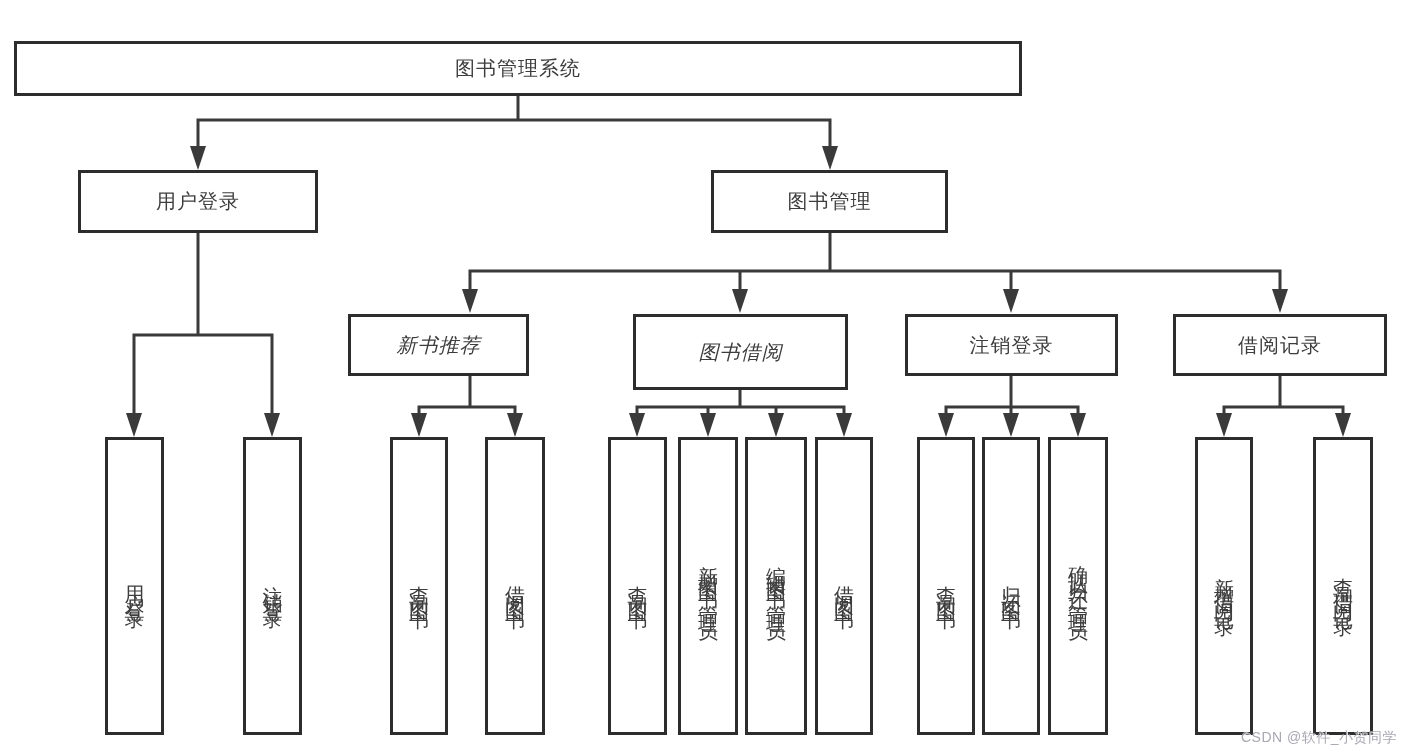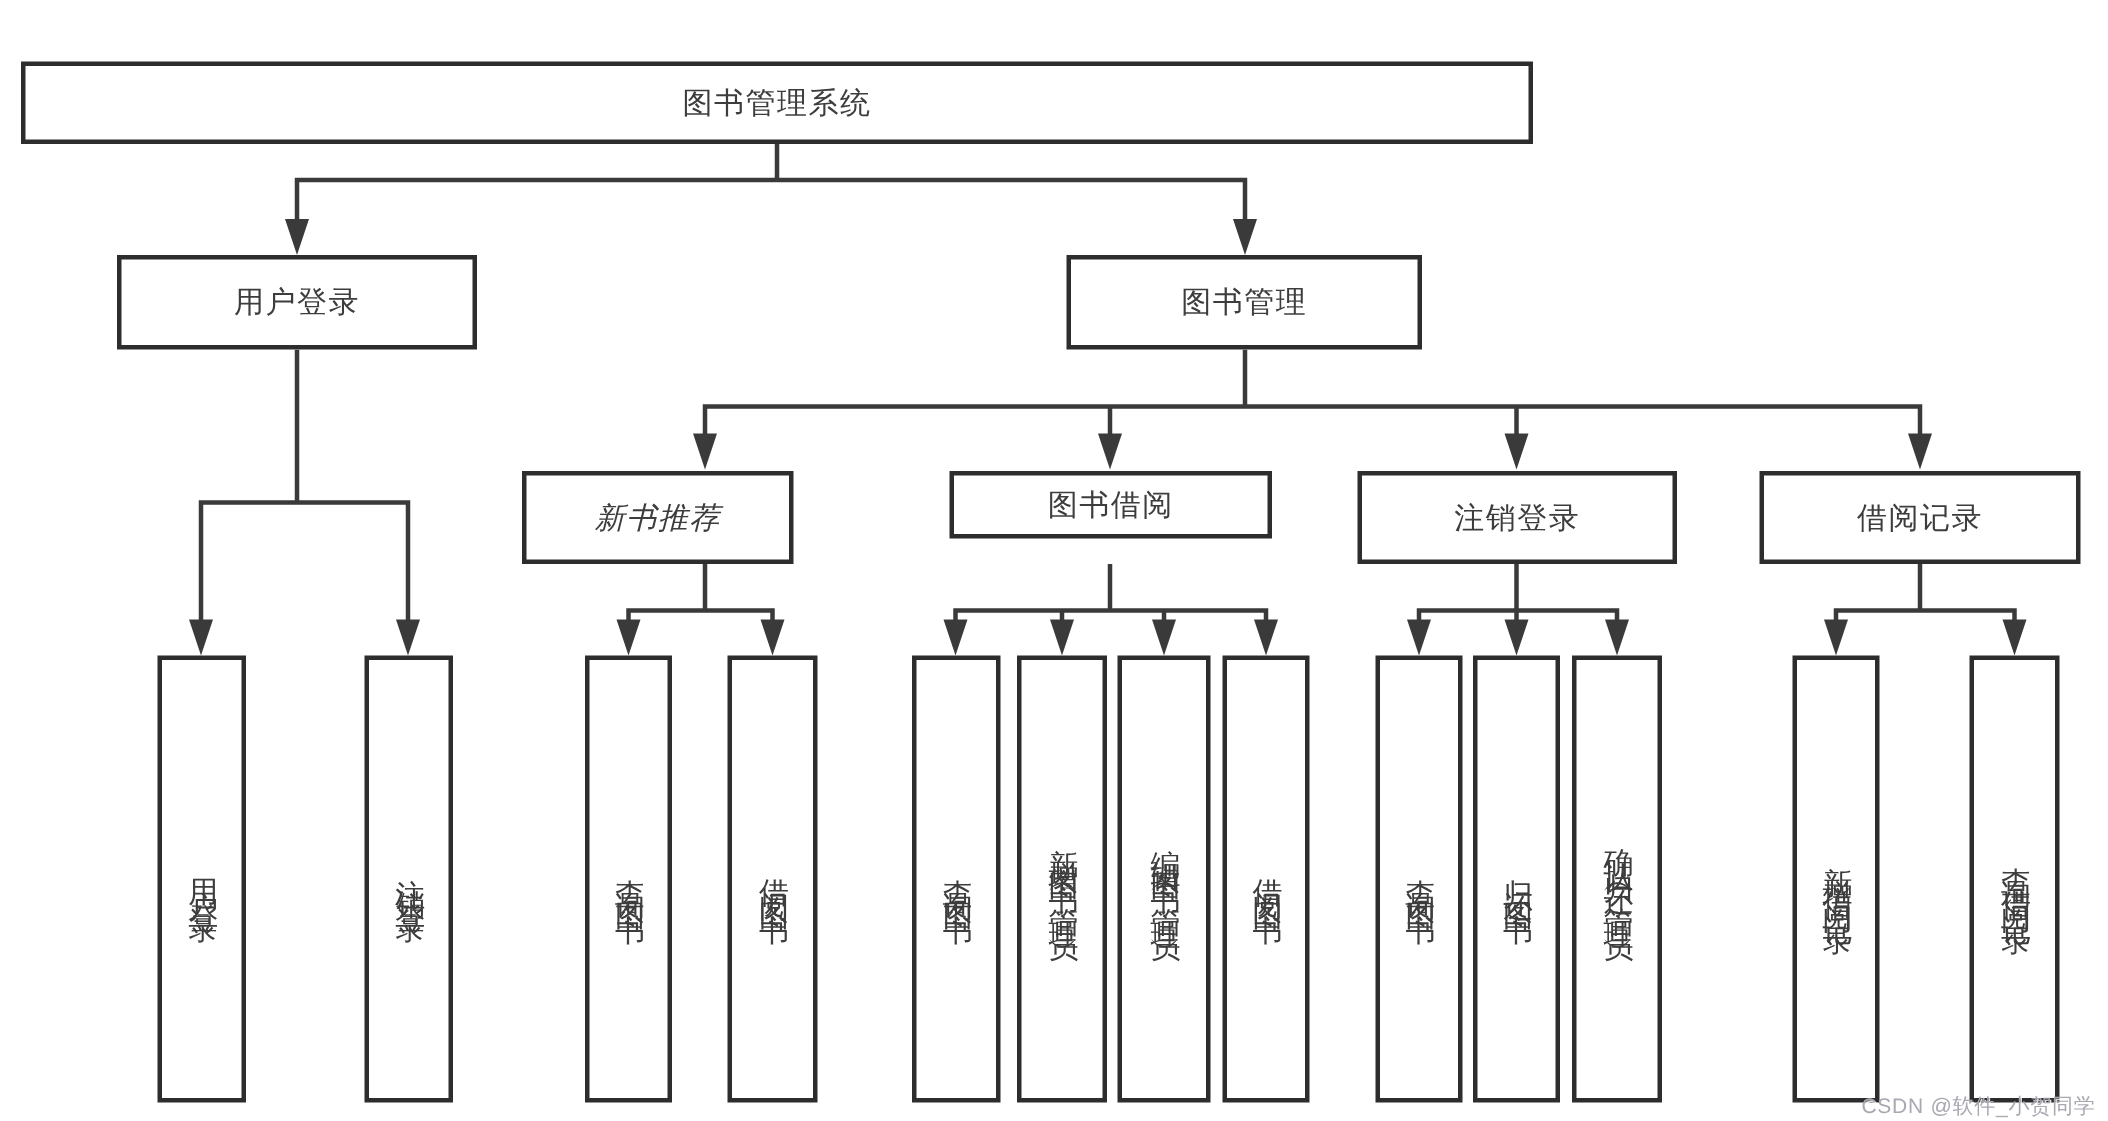--- a/index.html
+++ b/index.html
@@ -104,21 +104,21 @@
 <div class="node hbox" style="left:78px; top:170px; width:240px; height:63px;">
   <span>用户登录</span>
 </div>
 <div class="node hbox" style="left:711px; top:170px; width:237px; height:63px;justify-content:center;">
   <span>图书管理</span>
 </div>
 
 <div class="node hbox" style="left:348px; top:314px; width:181px; height:62px;font-style:italic;">
   <span>新书推荐</span>
 </div>
-<div class="node hbox" style="left:633px; top:314px; width:215px; height:45px;">
+<div class="node hbox" style="left:633px; top:314px; width:215px; height:76px;font-style:italic;">
   <span>图书借阅</span>
 </div>
 <div class="node hbox" style="left:905px; top:314px; width:213px; height:62px;">
   <span>注销登录</span>
 </div>
 <div class="node hbox" style="left:1173px; top:314px; width:214px; height:62px;">
   <span>借阅记录</span>
 </div>
 
 <div class="node vbox" style="left:105px; top:437px; width:59px; height:298px;">

